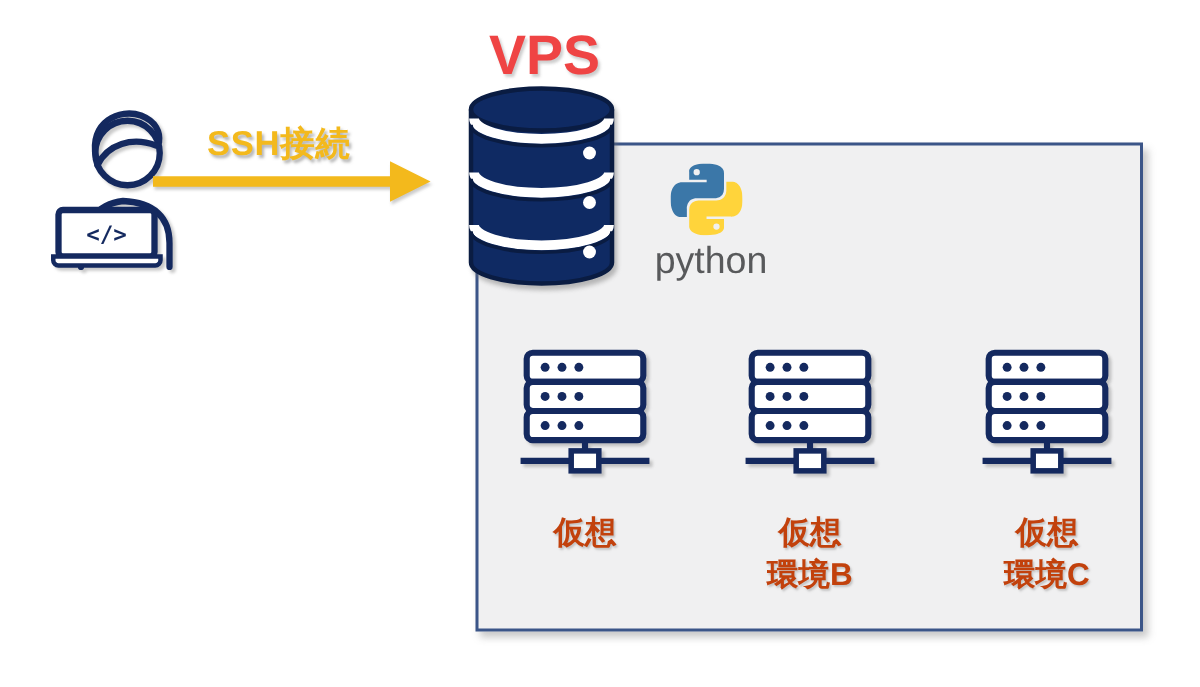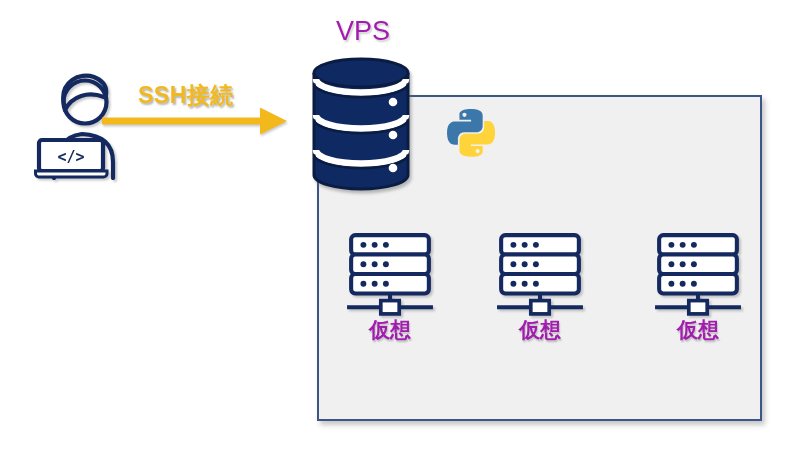--- a/index.html
+++ b/index.html
@@ -17,21 +17,21 @@
     position:absolute; left:138px; top:80px; width:130px;
     font-size:23px; font-weight:700; color:#f3b91c;
     text-shadow:1.5px 2px 2px rgba(110,110,110,0.50);
     letter-spacing:0.5px;
   }
   .arrow { position:absolute; left:100px; top:104px;
     filter: drop-shadow(1.5px 2px 1px rgba(140,140,140,0.45)); }
   
   .vps-title {
     position:absolute; left:311px; top:16px; width:104px;
-    text-align:center; font-size:27px; font-weight:400; color:#a21caf;
+    text-align:center; font-size:37px; font-weight:700; color:#ef4444;
     text-shadow:1.5px 2px 2px rgba(130,130,130,0.40);
   }
   .db-icon { position:absolute; left:309px; top:55px;
     filter: drop-shadow(2.5px 3px 1.5px rgba(110,110,110,0.45)); z-index:3; }
   .vps-box {
     position:absolute; left:317px; top:95px; width:445px; height:326px;
     background:#f0f0f1; border:2px solid #3b5588;
     box-shadow:3px 4px 5px rgba(110,110,110,0.38);
     z-index:1;
   }
@@ -39,21 +39,21 @@
   .py-logo { position:absolute; left:447px; top:109px; z-index:2; }
   .py-word {
     position:absolute; left:414px; top:160px; width:120px; z-index:2;
     text-align:center; font-size:25px; font-weight:400; color:#58595b;
   }
   
   .env-col { position:absolute; top:232px; width:120px; text-align:center; z-index:2; }
   .env-a { left:330px; } .env-b { left:480px; } .env-c { left:638px; }
   .env-col svg { display:block; margin:0 auto; }
   .env-label {
-    font-size:21px; font-weight:700; color:#a21caf;
+    margin-top:26px; font-size:21px; font-weight:700; color:#c2410c;
     line-height:28px; text-shadow:1px 1.5px 1.5px rgba(120,120,120,0.40);
   }
   .env-label span { display:block; }
 </style>
 </head>
 <body>
 
 <div class="canvas">
 
   <svg width="0" height="0" style="position:absolute" aria-hidden="true">
@@ -124,41 +124,44 @@
       <circle cx="84" cy="47" r="4.3"></circle>
       <circle cx="84" cy="80" r="4.3"></circle>
       <circle cx="84" cy="113" r="4.3"></circle>
     </g>
   </svg>
 
   <svg class="py-logo" width="48" height="48" viewBox="0 0 255 255">
     <path fill="#3b77a8" d="M126.916.072c-64.832 0-60.784 28.115-60.784 28.115l.072 29.128h61.868v8.745H41.631S.145 61.355.145 126.77c0 65.417 36.21 63.097 36.21 63.097h21.61v-30.356s-1.165-36.21 35.632-36.21h61.362s34.475.557 34.475-33.319V33.97S194.67.072 126.916.072zM92.802 19.66a11.12 11.12 0 0 1 11.13 11.13 11.12 11.12 0 0 1-11.13 11.13 11.12 11.12 0 0 1-11.13-11.13 11.12 11.12 0 0 1 11.13-11.13z"></path>
     <path fill="#ffd43b" d="M128.757 254.126c64.832 0 60.784-28.115 60.784-28.115l-.072-29.127H127.6v-8.745h86.441s41.486 4.705 41.486-60.712c0-65.416-36.21-63.096-36.21-63.096h-21.61v30.355s1.165 36.21-35.632 36.21h-61.362s-34.475-.557-34.475 33.32v56.013s-5.235 33.897 62.518 33.897zm34.114-19.586a11.12 11.12 0 0 1-11.13-11.13 11.12 11.12 0 0 1 11.13-11.131 11.12 11.12 0 0 1 11.13 11.13 11.12 11.12 0 0 1-11.13 11.13z"></path>
   </svg>
+  <div class="py-word">python</div>
 
   <div class="env-col env-a">
     <svg width="90" height="84" viewBox="0 0 88 82" class="icon-shadow">
       <use href="#server-rack"></use>
     </svg>
     <div class="env-label">
       <span>仮想</span>
     </div>
   </div>
 
   <div class="env-col env-b">
     <svg width="90" height="84" viewBox="0 0 88 82" class="icon-shadow">
       <use href="#server-rack"></use>
     </svg>
     <div class="env-label">
       <span>仮想</span>
+      <span>環境B</span>
     </div>
   </div>
 
   <div class="env-col env-c">
     <svg width="90" height="84" viewBox="0 0 88 82" class="icon-shadow">
       <use href="#server-rack"></use>
     </svg>
     <div class="env-label">
       <span>仮想</span>
+      <span>環境C</span>
     </div>
   </div>
 
 </div>
 
 </body></html>

